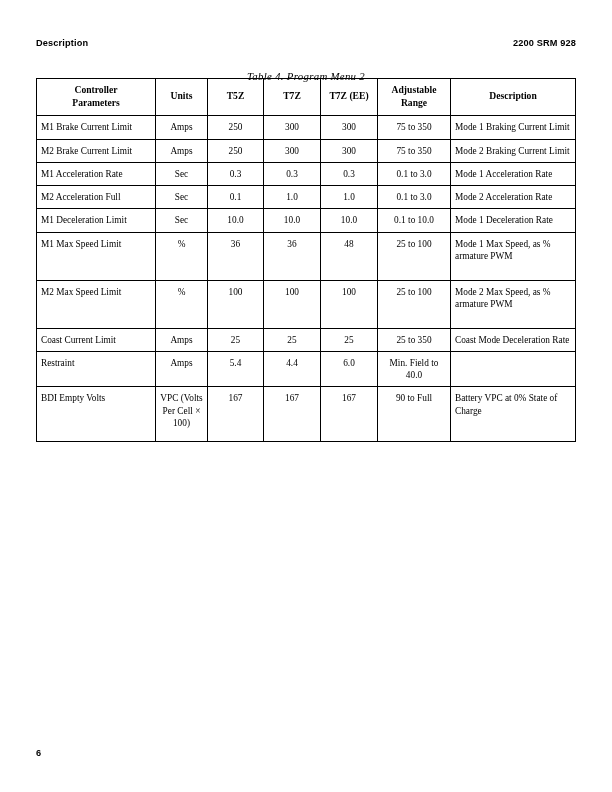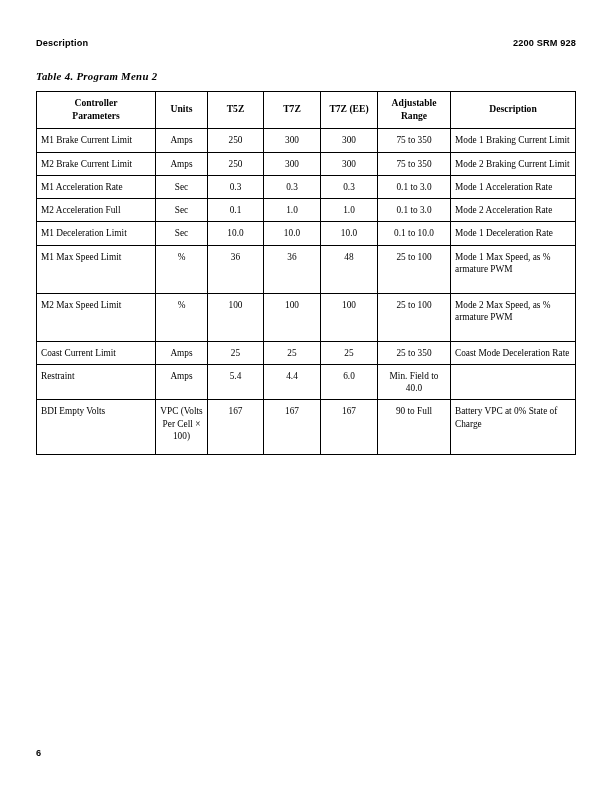--- a/index.html
+++ b/index.html
@@ -30,32 +30,32 @@
     font-size: 9.2px;
     letter-spacing: 0.15px;
   }
 
   
   .table-caption {
     position: absolute;
     top: 70px;
     left: 36px;
     width: 540px;
-    text-align: left;
+    text-align: center;
     font-family: "Liberation Serif", serif;
-    font-weight: bold;
+    font-weight: normal;
     font-style: italic;
     font-size: 10.8px;
     letter-spacing: 0.3px;
   }
 
   
   .table-wrap {
     position: absolute;
-    top: 91px;
+    top: 78px;
     left: 36px;
     width: 539px;
   }
   table.param-table {
     width: 539px;
     border-collapse: collapse;
     table-layout: fixed;
     border: 1.4px solid #000;
     font-size: 9.3px;
   }

